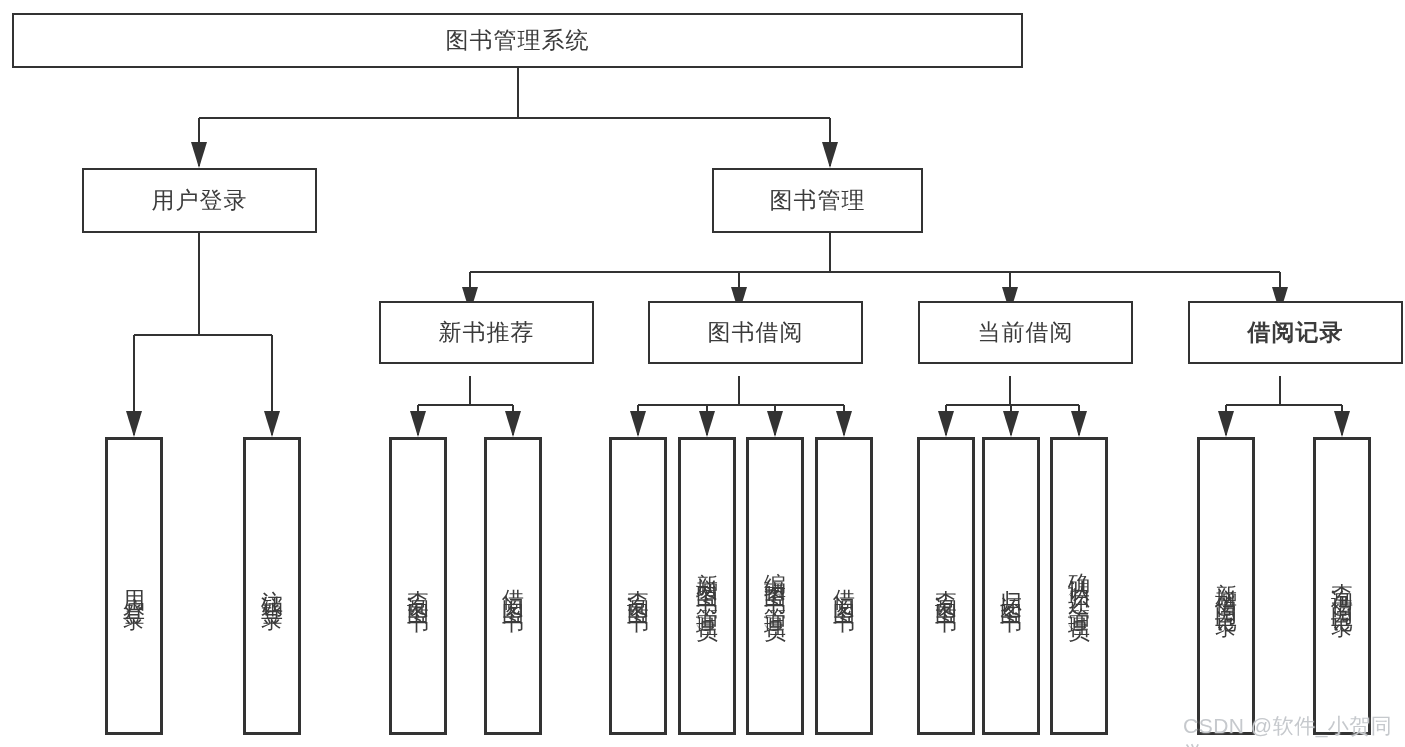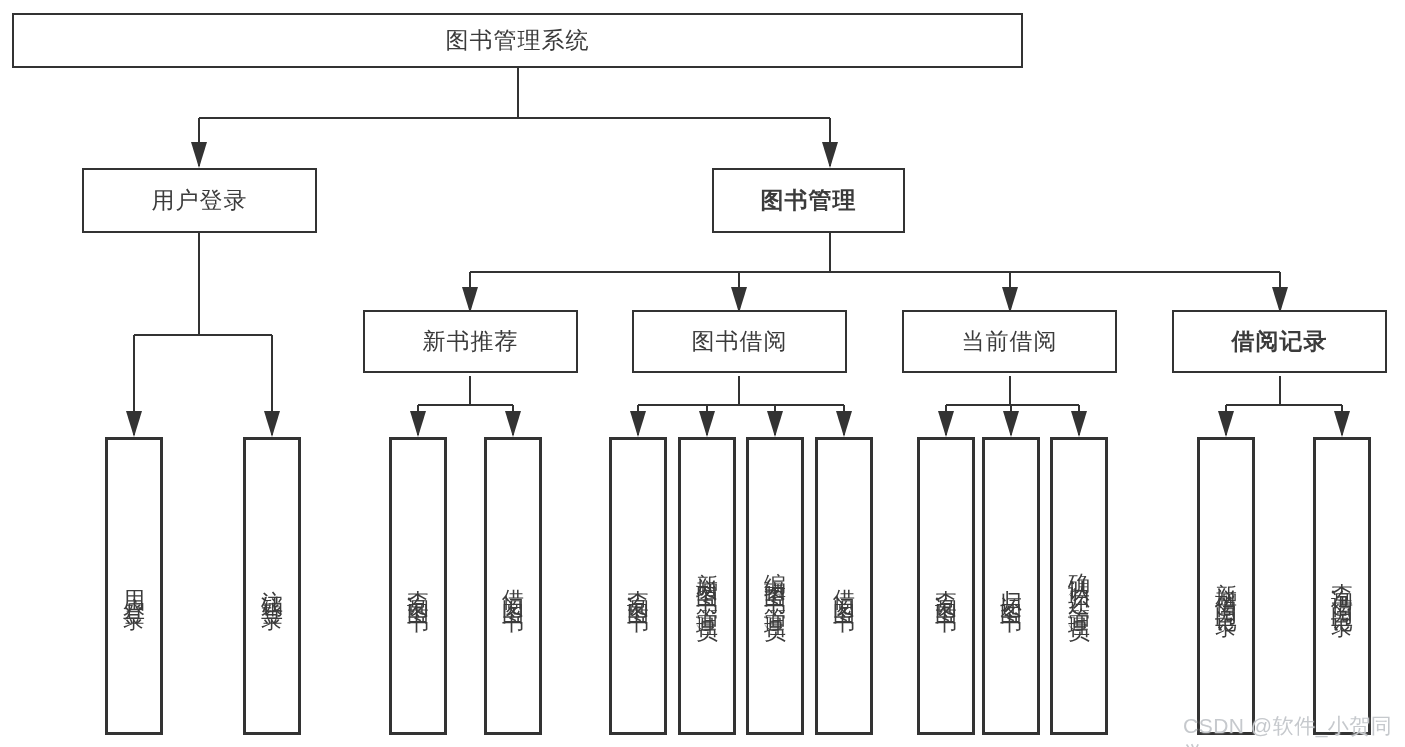--- a/index.html
+++ b/index.html
@@ -14,22 +14,22 @@
   }
   .box.thin{border-width:2.5px;}
   .hlabel{font-size:23px;letter-spacing:1px;color:#3b3b3b;}
   .vtext{
     writing-mode:vertical-rl;text-orientation:mixed;
     font-size:22px;letter-spacing:7px;line-height:1;white-space:nowrap;color:#3b3b3b;
   }
   
   .root{left:12px;top:13px;width:1011px;height:55px;}
   .l2a{left:82px;top:168px;width:235px;height:65px;}
-  .l2b{left:712px;top:168px;width:193px;height:65px;font-weight:bold;}
-  .mid{top:310px;width:215px;height:63px;}
+  .l2b{left:712px;top:168px;width:211px;height:65px;}
+  .mid{top:301px;width:215px;height:63px;margin-left:16px;}
   .mid1{left:363px;} .mid2{left:632px;} .mid3{left:902px;} .mid4{left:1172px;font-weight:bold;}
   .leaf{top:437px;width:58px;height:298px;}
   .lf1{left:105px;} .lf2{left:243px;}
   .lf3{left:389px;} .lf4{left:484px;}
   .lf5{left:609px;} .lf6{left:678px;} .lf7{left:746px;} .lf8{left:815px;}
   .lf9{left:917px;} .lf10{left:982px;} .lf11{left:1050px;}
   .lf12{left:1197px;} .lf13{left:1313px;}
   .watermark{
     position:absolute;left:1183px;top:712px;font-size:21px;color:#c6c9cd;
     text-shadow:0 0 2px #ffffff;z-index:5;letter-spacing:0.5px;

